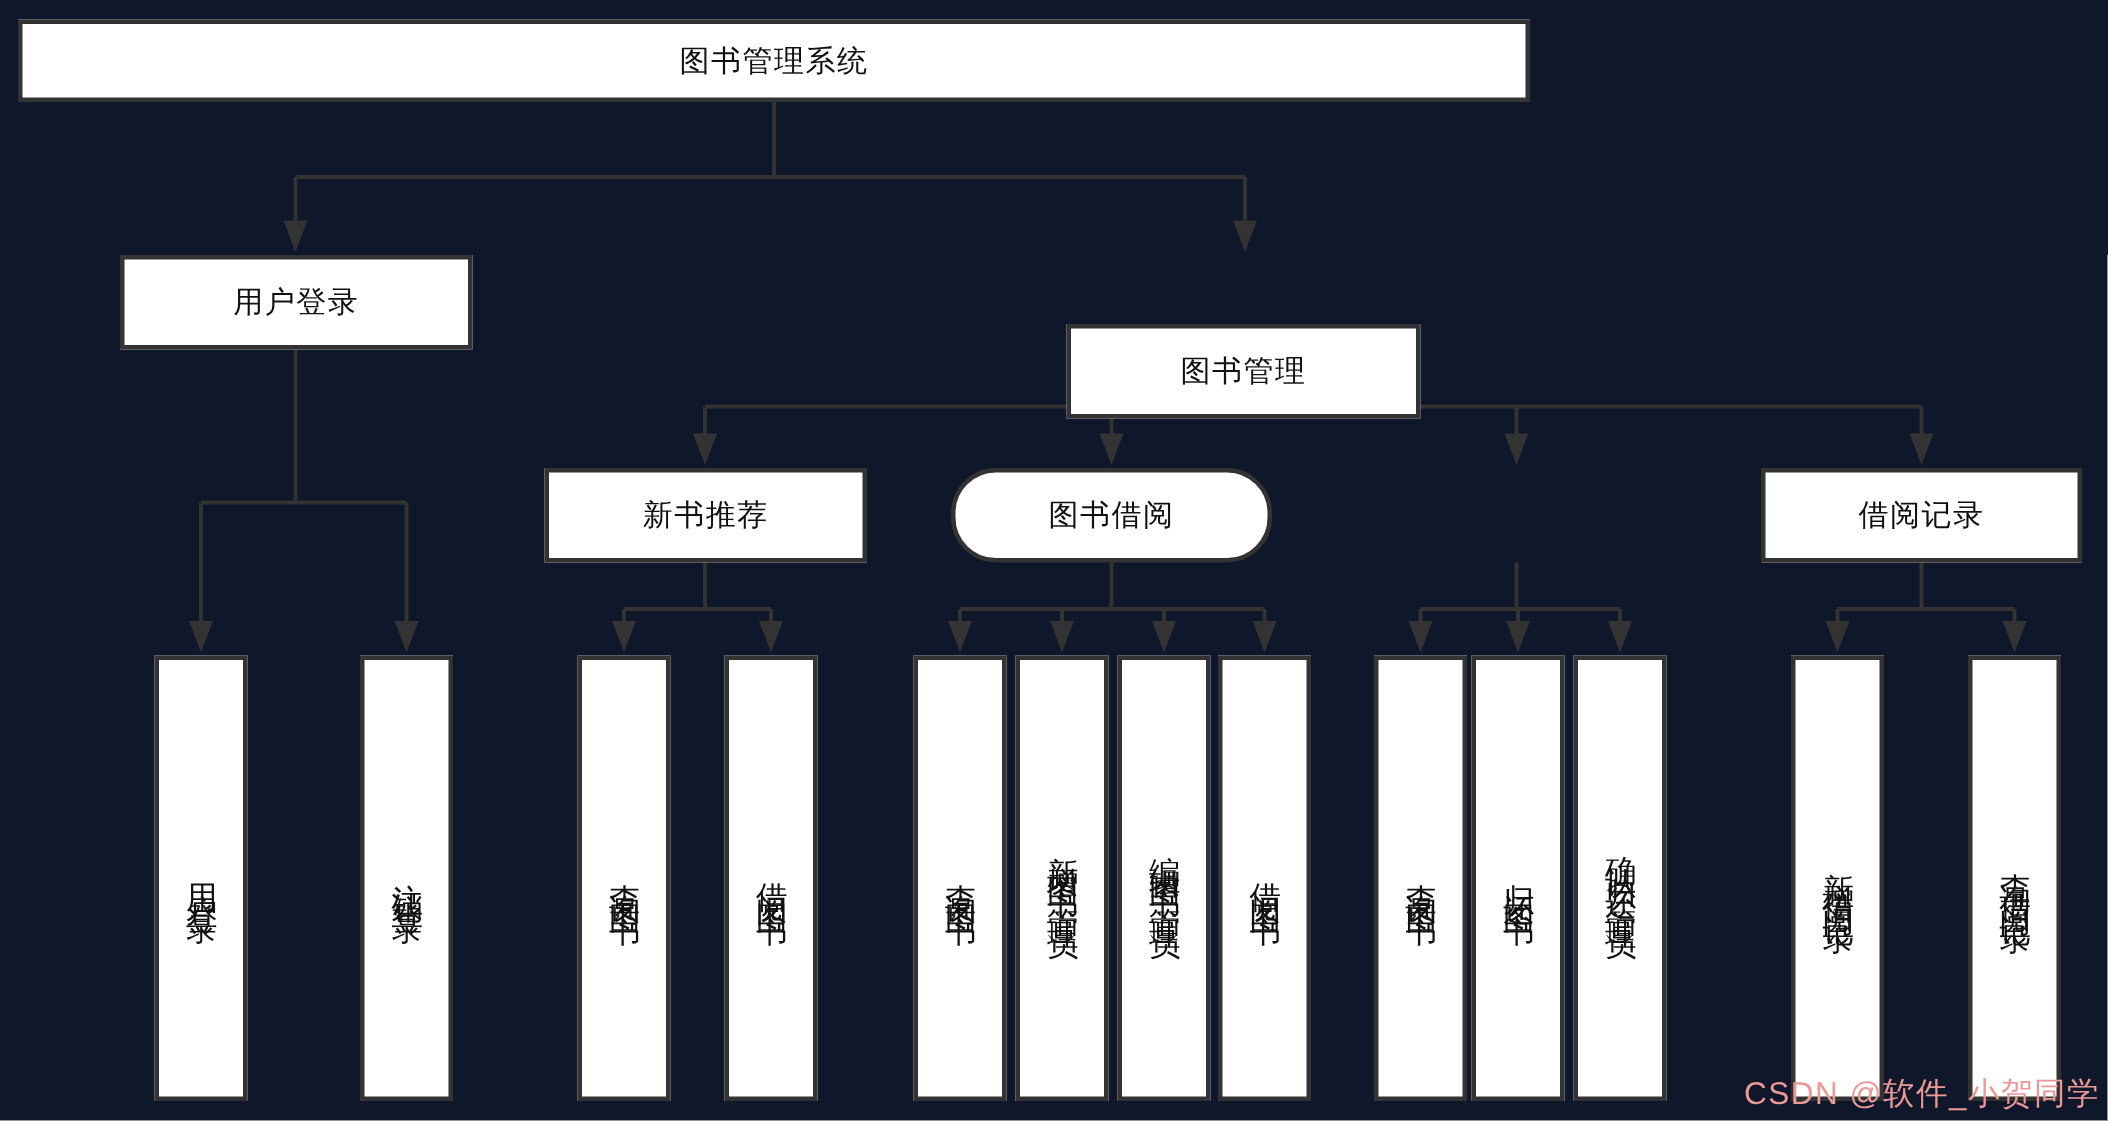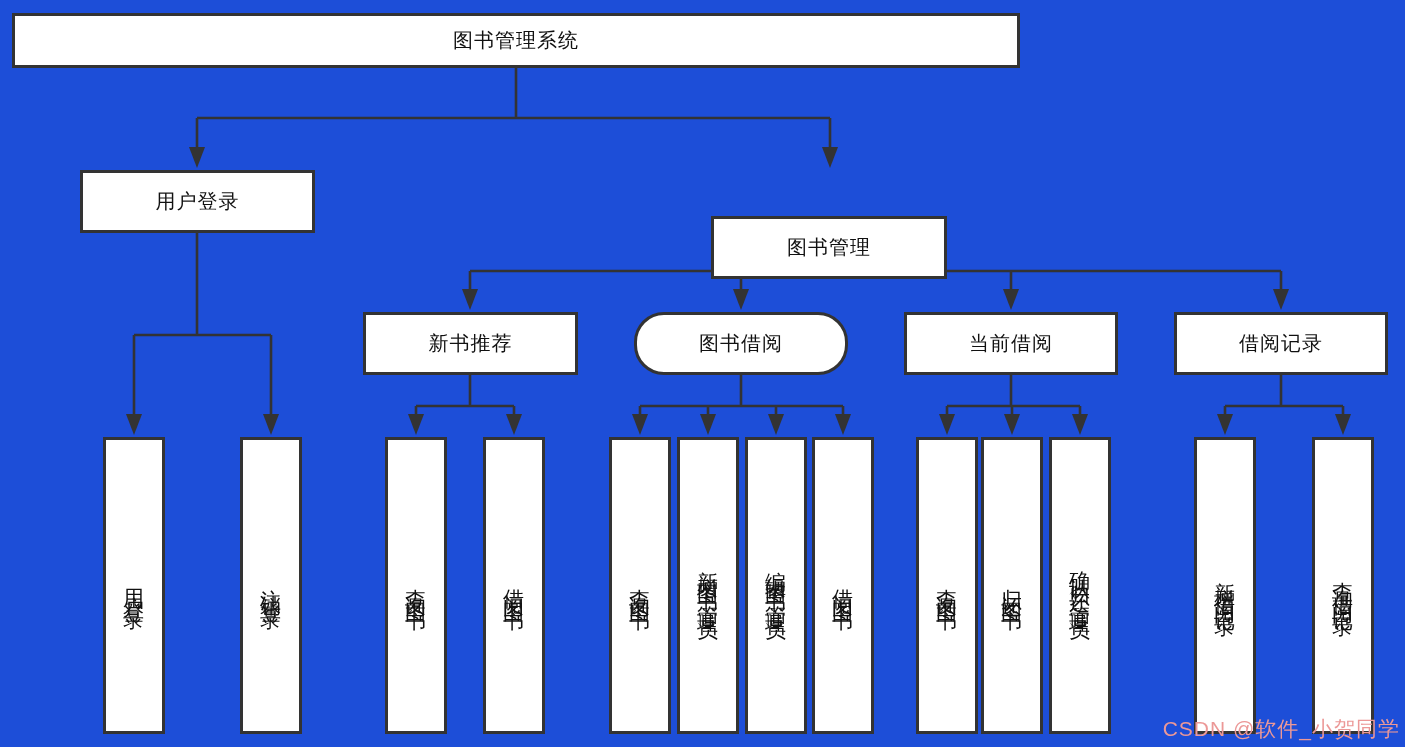--- a/index.html
+++ b/index.html
@@ -1,20 +1,20 @@
 <!DOCTYPE html>
 <html><head>
 <meta charset="utf-8">
 <style>
   html, body { margin: 0; padding: 0; background: #ffffff; }
   .canvas {
     position: relative;
     width: 1405px;
     height: 747px;
-    background: #1d4ed8;
+    background: #0f172a;
     font-family: "Liberation Sans", sans-serif;
     overflow: hidden;
   }
   svg.connectors {
     position: absolute;
     left: 0; top: 0;
     width: 1405px; height: 747px;
     pointer-events: none;
   }
   svg.connectors path {
@@ -132,23 +132,20 @@
   <div class="hbox" style="left:711px; top:170px; width:236px; height:63px;margin-top:46px;">
     <span>图书管理</span>
   </div>
 
   <div class="hbox" style="left:363px; top:312px; width:215px; height:63px;text-align:right;">
     <span>新书推荐</span>
   </div>
   <div class="hbox" style="left:634px; top:312px; width:214px; height:63px;border-radius:30px;">
     <span>图书借阅</span>
   </div>
-  <div class="hbox" style="left:904px; top:312px; width:214px; height:63px;">
-    <span>当前借阅</span>
-  </div>
   <div class="hbox" style="left:1174px; top:312px; width:214px; height:63px;">
     <span>借阅记录</span>
   </div>
 
   <div class="vbox" style="left:103px;">
     <span class="vlabel">用户登录</span>
   </div>
   <div class="vbox" style="left:240px;">
     <span class="vlabel">注销登录</span>
   </div>

